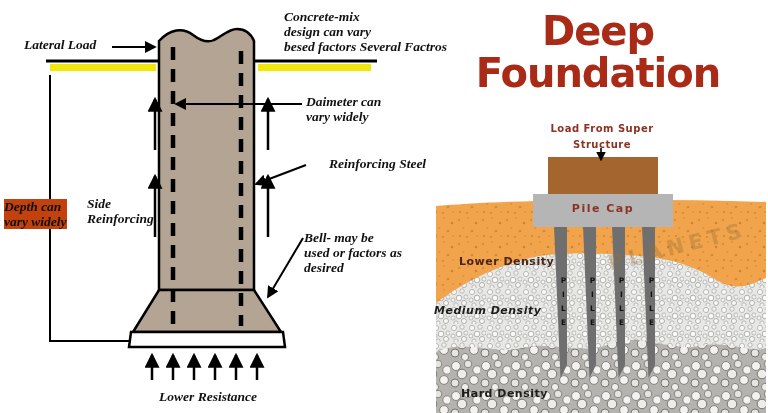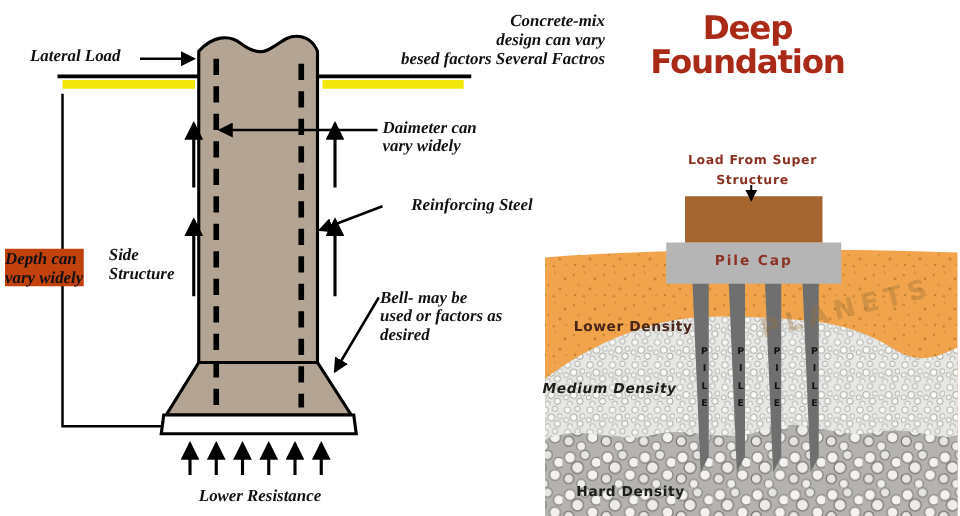--- a/index.html
+++ b/index.html
@@ -13,21 +13,21 @@
     font-family:"Liberation Serif", serif;
   }
   .lbl.bg{background:#c2410c;}
   .sans{
     font-family:"DejaVu Sans","Liberation Sans",sans-serif;
     font-style:normal;
   }
   .title{
     position:absolute;left:432px;top:10px;width:332px;text-align:center;
     font-family:"DejaVu Sans","Liberation Sans",sans-serif;
-    font-weight:bold;font-size:26px;line-height:1.05;letter-spacing:-1px;
+    font-weight:bold;font-size:40px;line-height:1.05;letter-spacing:-1px;
     color:#aa2a18;white-space:pre-line;font-style:normal;
   }
   .load-lbl{
     position:absolute;left:540px;top:121px;width:124px;text-align:center;
     font-size:10px;font-weight:bold;color:#8c3223;line-height:1.55;
     letter-spacing:0.5px;white-space:pre-line;
   }
   .pilecap-lbl{
     position:absolute;left:533px;top:202px;width:140px;text-align:center;
     font-size:11px;font-weight:bold;color:#8c3223;letter-spacing:1.5px;
@@ -146,34 +146,34 @@
     </g>
 
     <rect x="533" y="194" width="140" height="33" fill="#b5b5b5"></rect>
     <rect x="548" y="157" width="110" height="37" fill="#a4662e"></rect>
 
     <line x1="601" y1="148" x2="601" y2="160" stroke="#000" stroke-width="1.6" marker-end="url(#arrow)"></line>
   </svg>
 
   <div class="lbl" style="left:24px;top:37px;">Lateral Load</div>
 
-  <div class="lbl" style="left:284px;top:9px;width:200px;text-align:right;">Concrete-mix
+  <div class="lbl" style="left:284px;top:9px;width:200px;">Concrete-mix
 design can vary
 besed factors Several Factros</div>
 
   <div class="lbl" style="left:306px;top:94px;">Daimeter can
 vary widely</div>
 
   <div class="lbl" style="left:329px;top:156px;">Reinforcing Steel</div>
 
   <div class="lbl bg" style="left:4px;top:199px;">Depth can
 vary widely</div>
 
   <div class="lbl" style="left:87px;top:196px;">Side
-Structure</div>
+Reinforcing</div>
 
   <div class="lbl" style="left:304px;top:230px;width:112px;">Bell- may be
 used or factors as
 desired</div>
 
   <div class="lbl" style="left:113px;top:389px;width:190px;text-align:center;">Lower Resistance</div>
 
   <div class="title">Deep
 Foundation</div>
 

